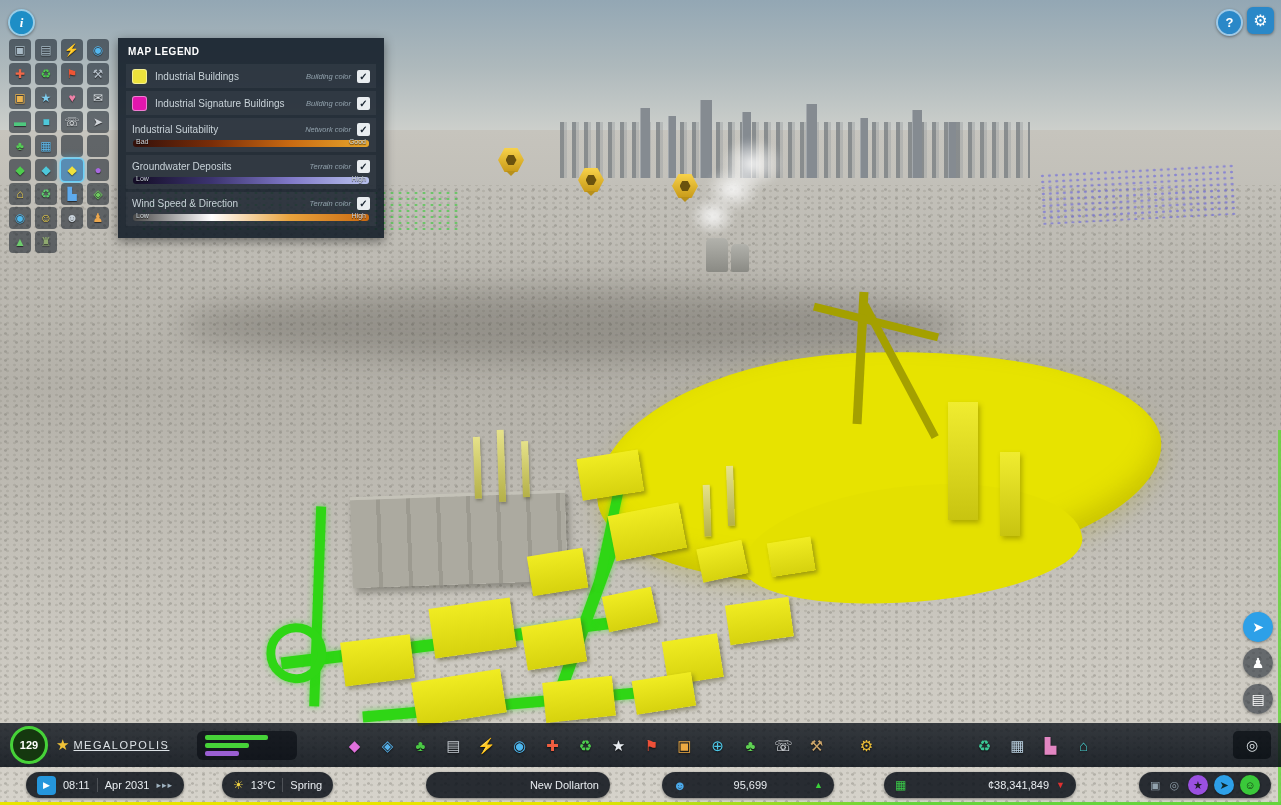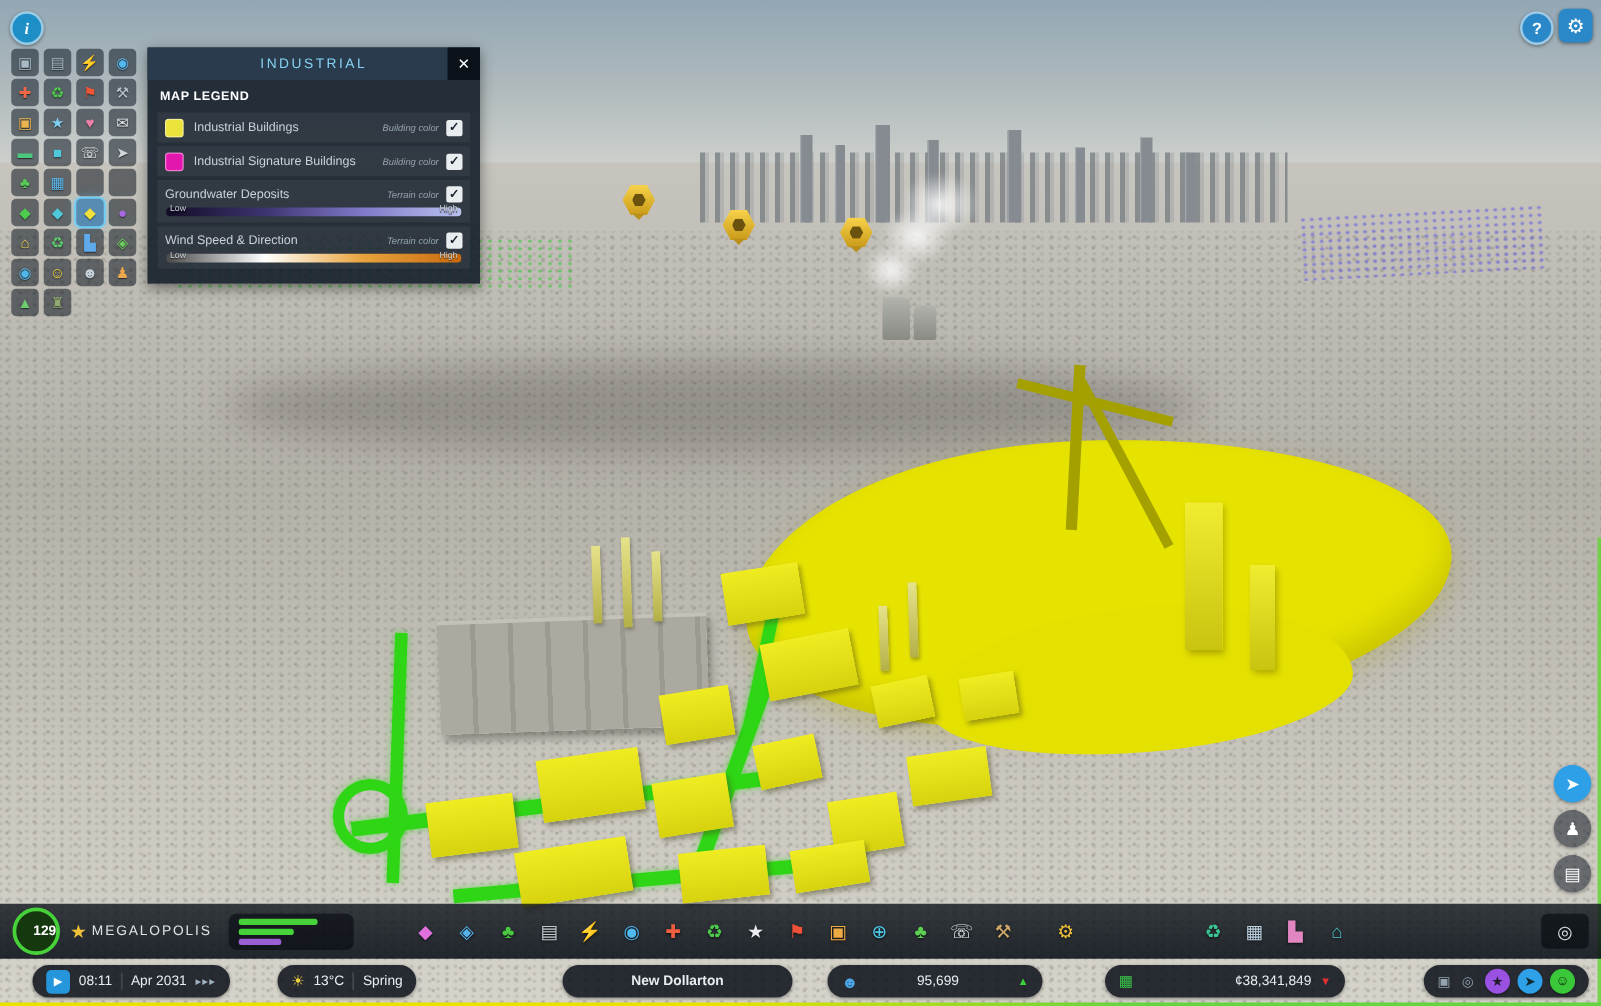--- a/index.html
+++ b/index.html
@@ -91,23 +91,23 @@
   .lg-min,.lg-max{position:absolute;top:-2px;font-size:7px;color:#cdd6dc;text-shadow:0 1px 1px rgba(0,0,0,.8);}
   .lg-min{left:3px;} .lg-max{right:3px;}
   
   .floaters{position:absolute;right:8px;top:612px;display:flex;flex-direction:column;gap:6px;align-items:center;}
   .float-btn{width:30px;height:30px;border-radius:50%;display:flex;align-items:center;justify-content:center;
     color:#fff;font-size:14px;cursor:pointer;box-shadow:0 1px 3px rgba(0,0,0,.35);}
   
   .toolbar{position:absolute;left:0;right:0;bottom:38px;height:44px;display:flex;align-items:center;
     padding:0 10px;background:linear-gradient(rgba(14,20,28,.80),rgba(9,15,23,.88));}
   .xp-badge{width:32px;height:32px;border-radius:50%;border:3px solid #46d238;background:#15380f;
-    color:#fff;font-size:11px;font-weight:bold;display:flex;align-items:center;justify-content:flex-end;flex:none;cursor:pointer;}
+    color:#fff;font-size:11px;font-weight:bold;display:flex;align-items:center;justify-content:center;flex:none;cursor:pointer;}
   .trophy{font-size:15px;color:#f0c238;margin:0 4px 0 8px;cursor:pointer;}
-  .milestone{font-size:11px;letter-spacing:1.5px;color:#dde2e6;margin-right:14px;cursor:pointer;}
+  .milestone{font-size:11px;letter-spacing:1.5px;color:#dde2e6;margin-right:28px;cursor:pointer;text-decoration:underline;}
   .meter-box{background:rgba(6,10,16,.6);border-radius:6px;padding:4px 8px;display:flex;align-items:center;gap:6px;cursor:pointer;}
   .meter{display:flex;flex-direction:column;gap:3px;width:84px;}
   .meter-bar{height:5px;border-radius:2px;}
   .tools{display:flex;gap:11px;margin-left:46px;}
   .tools-build{margin-left:28px;} .tools-manage{margin-left:96px;}
   .tool{background:none;border:none;padding:0;width:22px;height:26px;cursor:pointer;
     display:flex;align-items:center;justify-content:center;}
   .tool-glyph{font-size:15px;line-height:1;text-shadow:0 1px 2px rgba(0,0,0,.7);}
   .camera-box{margin-left:auto;width:38px;height:28px;border-radius:5px;background:rgba(4,8,14,.6);
     color:#dbe0e4;display:flex;align-items:center;justify-content:center;font-size:14px;cursor:pointer;}
@@ -359,26 +359,20 @@
       <div class="iv-tile">
         <span class="iv-glyph" style="color: rgb(110, 204, 110);">▲</span>
       </div>
 
       <div class="iv-tile">
         <span class="iv-glyph" style="color: rgb(144, 170, 112);">♜</span>
       </div>
     </div>
 
   <div class="legend">
-    <div class="lg-head">
-      <span class="lg-title">INDUSTRIAL</span>
-      <span class="lg-close">
-        <span>✕</span>
-      </span>
-    </div>
     <div class="lg-body">
       <div class="lg-caption">MAP LEGEND</div>
 
       <div>
 
           <div class="lg-row">
             <span class="lg-swatch" style="background: rgb(236, 226, 60);"></span>
             <span class="lg-label">Industrial Buildings</span>
             <span class="lg-tag">Building color</span>
             <span class="lg-check checked"></span>
@@ -387,20 +381,31 @@
           <div class="lg-row">
             <span class="lg-swatch" style="background: rgb(227, 22, 174);"></span>
             <span class="lg-label">Industrial Signature Buildings</span>
             <span class="lg-tag">Building color</span>
             <span class="lg-check checked"></span>
           </div>
         </div>
 
       <div>
 
+          <div class="lg-grow">
+            <div class="lg-line1">
+              <span class="lg-label" style="margin-left:0;">Industrial Suitability</span>
+              <span class="lg-tag">Network color</span>
+              <span class="lg-check checked"></span>
+            </div>
+            <div class="lg-bar" style="background: linear-gradient(90deg, rgb(51, 16, 10), rgb(122, 45, 8), rgb(201, 106, 18), rgb(232, 167, 44));">
+              <span class="lg-min">Bad</span>
+              <span class="lg-max">Good</span>
+            </div>
+          </div>
 
           <div class="lg-grow">
             <div class="lg-line1">
               <span class="lg-label" style="margin-left:0;">Groundwater Deposits</span>
               <span class="lg-tag">Terrain color</span>
               <span class="lg-check checked"></span>
             </div>
             <div class="lg-bar" style="background: linear-gradient(90deg, rgb(20, 13, 38), rgb(60, 52, 112), rgb(128, 121, 200), rgb(185, 194, 238));">
               <span class="lg-min">Low</span>
               <span class="lg-max">High</span>
@@ -558,21 +563,21 @@
     <span class="speed">▸▸▸</span>
   </div>
 
   <div class="pill" style="left:222px;">
     <span class="sun">☀</span>
     <span>13°C</span>
     <span class="sep"></span>
     <span>Spring</span>
   </div>
 
-  <div class="pill" style="left:450px;width:162px;justify-content:center;font-weight:bold;">
+  <div class="pill" style="left:426px;width:162px;justify-content:flex-end;">
     <span>New Dollarton</span>
   </div>
 
   <div class="pill" style="left:662px;width:150px;">
     <span class="person">☻</span>
     <span style="flex:1;text-align:center;">95,699</span>
     <span class="arrow-up">▲</span>
   </div>
 
   <div class="pill" style="left:884px;width:170px;">

